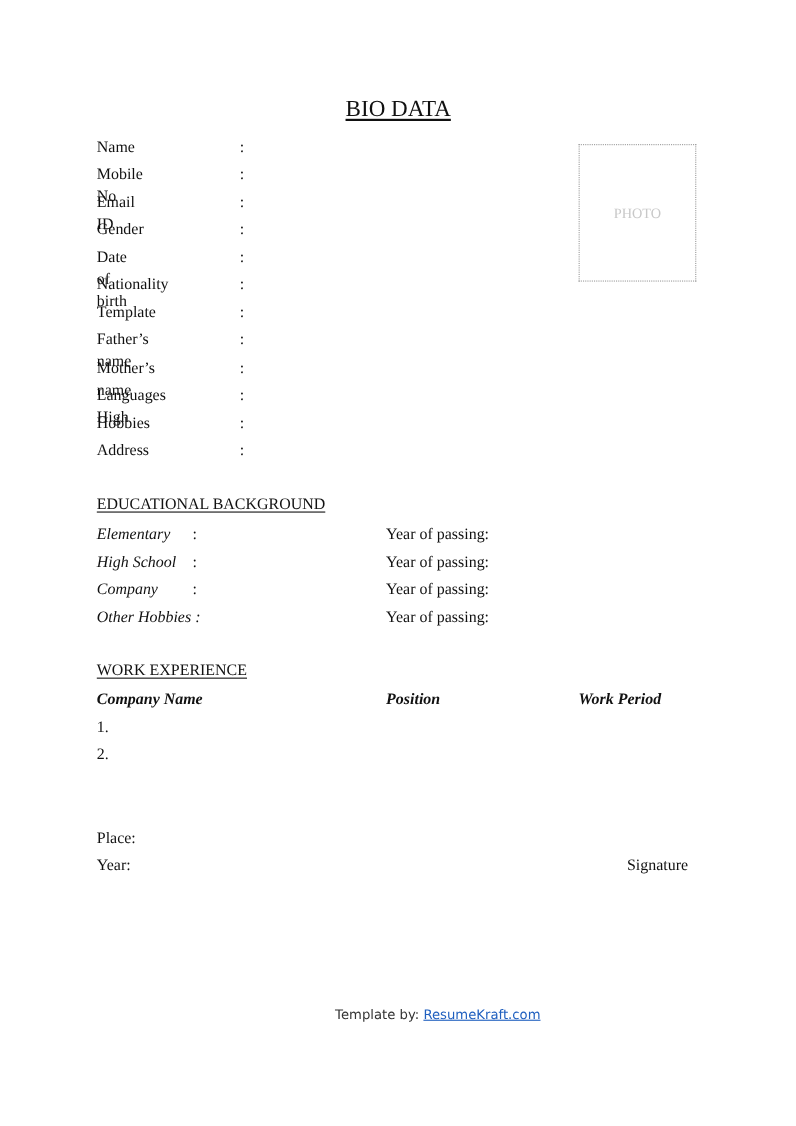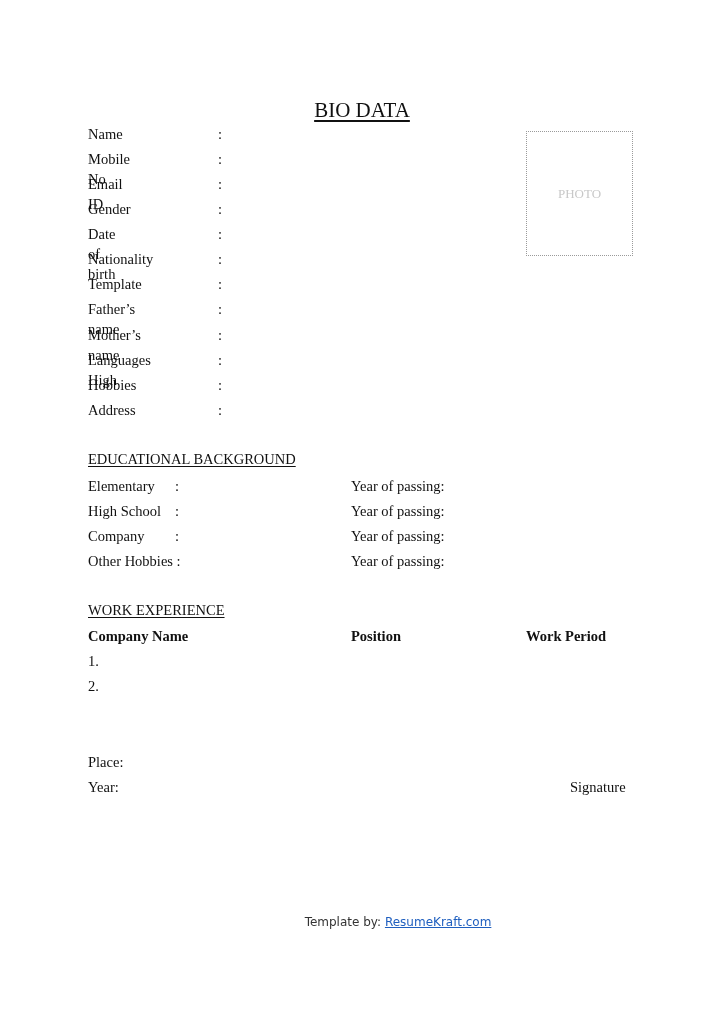--- a/index.html
+++ b/index.html
@@ -1,34 +1,34 @@
 <!DOCTYPE html>
 <html><head>
   <meta charset="utf-8">
   <style>
     html, body { margin: 0; padding: 0; background: #ffffff; }
     body { width: 724px; height: 1024px; position: relative; overflow: hidden;
            font-family: "Liberation Serif", "DejaVu Serif", serif; color: #111; }
     .abs { position: absolute; white-space: nowrap; }
     .title { left: 0; width: 724px; top: 86px; text-align: center; font-size: 21px;
-             text-decoration: underline; text-underline-offset: 3px; margin-top: 12px; }
+             text-decoration: underline; text-underline-offset: 3px; }
     .row { position: absolute; left: 88px; font-size: 14.5px; height: 20px; line-height: 20px; }
     .row .label { position: absolute; left: 0; }
     .row .colon { position: absolute; left: 130px; }
     .photo { left: 526px; top: 131px; width: 107px; height: 125px;
              border: 1.5px dotted #9a9a9a; box-sizing: border-box; }
     .photo span { position: absolute; left: 0; right: 0; top: 54px; text-align: center;
                   font-size: 13px; color: #c8c8c8; }
     .section { left: 88px; font-size: 14.5px; font-weight: normal; text-decoration: underline;
                text-underline-offset: 2px; }
     .edu { position: absolute; left: 88px; font-size: 14.5px; height: 20px; line-height: 20px; width: 400px; }
-    .edu .label { position: absolute; left: 0; }
+    .edu .label { position: absolute; left: 0; font-style: italic; }
     .edu .colon { position: absolute; left: 87px; }
     .edu .year { position: absolute; left: 263px; text-align: center; }
-    .wh { position: absolute; font-size: 14.5px; font-weight: bold; top: 628px; }
+    .wh { position: absolute; font-size: 14.5px; font-weight: bold; top: 628px; font-style: italic; }
     .txt { position: absolute; font-size: 14.5px; }
     .footer { left: 0; width: 724px; top: 915px; text-align: center; font-size: 12px;
               font-family: "DejaVu Sans", "Liberation Sans", sans-serif; color: #333; padding-left: 36px; }
     .footer a { color: #1f5fbf; text-decoration: underline; }
   </style>
 </head>
 <body>
 
 <div class="abs title">BIO DATA</div>
 

